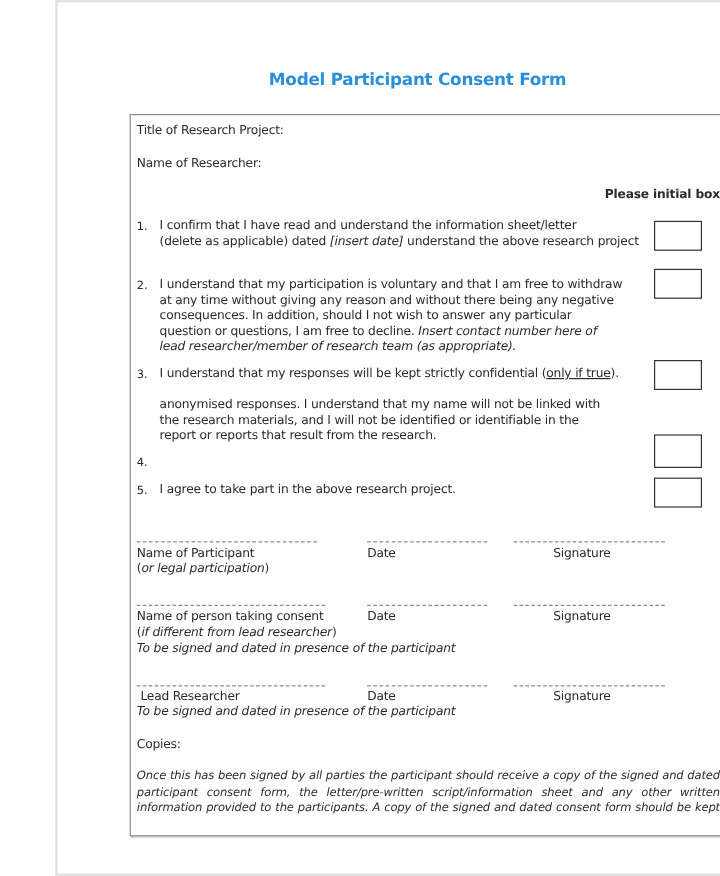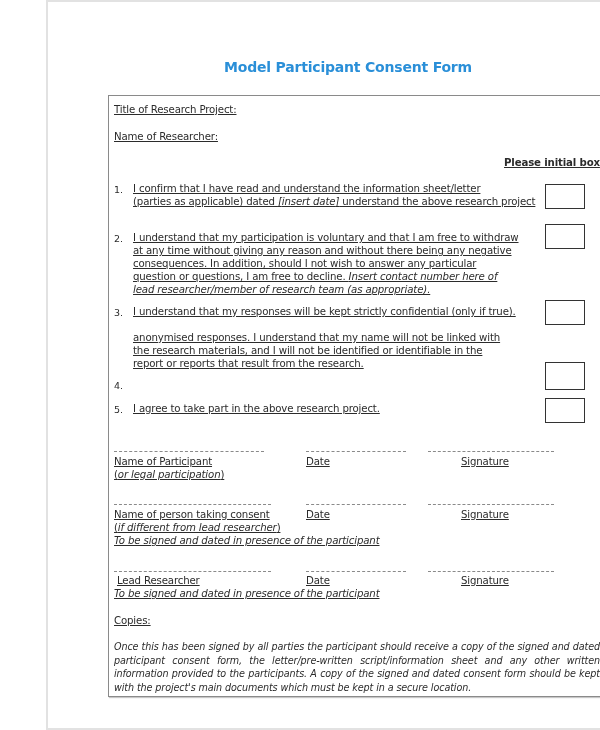--- a/index.html
+++ b/index.html
@@ -16,21 +16,21 @@
       font-family: "DejaVu Sans", sans-serif; font-weight: bold; font-size: 14px;
       color: #2a8fd8; letter-spacing: -0.2px;
     }
 
     .frame {
       position: absolute; left: 60px; top: 93px; width: 497px; height: 602px;
       border: 1px solid #8a8a8a;
       box-shadow: 1px 1px 1px #c8c8c8;
     }
 
-    .txt { position: absolute; font-size: 10.2px; line-height: 13.6px; color: #2b2b2b; white-space: nowrap; letter-spacing: -0.15px; text-decoration: underline; }
+    .txt { position: absolute; font-size: 10.2px; line-height: 13.6px; color: #2b2b2b; white-space: nowrap; letter-spacing: -0.15px; }
     .it { font-style: italic; }
     .bold { font-weight: bold; }
     .u { text-decoration: underline; }
 
     .num { position: absolute; font-size: 9.5px; color: #2b2b2b; }
 
     .box {
       position: absolute; left: 497px; width: 40px; height: 25px;
       border: 1px solid #333; background: #fff;
     }
@@ -55,21 +55,21 @@
   <div class="title">Model Participant Consent Form</div>
 
   <div class="frame"></div>
 
   <div class="txt" style="left:66px; top:101px;">Title of Research Project:</div>
   <div class="txt" style="left:66px; top:128px;">Name of Researcher:</div>
   <div class="txt bold" style="left:456px; top:154px; font-size:10.2px;">Please initial box</div>
 
   <div class="num" style="left:66px; top:182px;">1.</div>
   <div class="txt" style="left:85px; top:180px;">I confirm that I have read and understand the information sheet/letter</div>
-  <div class="txt" style="left:85px; top:193px;"><span>(parties as applicable) dated </span><span class="it">[<span>insert date</span>]</span><span> understand the above research project</span></div>
+  <div class="txt" style="left:85px; top:193px;"><span>(delete as applicable) dated </span><span class="it">[<span>insert date</span>]</span><span> understand the above research project</span></div>
   <div class="box" style="top:182px;"></div>
 
   <div class="num" style="left:66px; top:231px;">2.</div>
   <div class="txt" style="left:85px; top:229px;">I understand that my participation is voluntary and that I am free to withdraw</div>
   <div class="txt" style="left:85px; top:242px;">at any time without giving any reason and without there being any negative</div>
   <div class="txt" style="left:85px; top:268px;"><span>question or questions, I am free to decline. </span><span class="it">Insert contact number here of</span></div>
   <div class="txt" style="left:85px; top:255px;">consequences. In addition, should I not wish to answer any particular</div>
   <div class="txt it" style="left:85px; top:281px;">lead researcher/member of research team (as appropriate).</div>
   <div class="box" style="top:222px;"></div>
 
@@ -110,16 +110,15 @@
   <div class="txt" style="left:69px; top:572px;">Lead Researcher</div>
   <div class="txt" style="left:258px; top:572px;">Date</div>
   <div class="txt" style="left:413px; top:572px;">Signature</div>
   <div class="txt it" style="left:66px; top:585px;">To be signed and dated in presence of the participant</div>
 
   <div class="txt" style="left:66px; top:612px;">Copies:</div>
   <div class="copies-para" style="top:638px;">
     <span>Once this has been signed by all parties the participant should receive a copy of the signed and dated</span>
     <span>participant consent form, the letter/pre-written script/information sheet and any other written</span>
     <span>information provided to the participants. A copy of the signed and dated consent form should be kept</span>
-    <span class="last">with the project's main documents which must be kept in a secure location.</span>
   </div>
 
 </div>
 
 </body></html>

